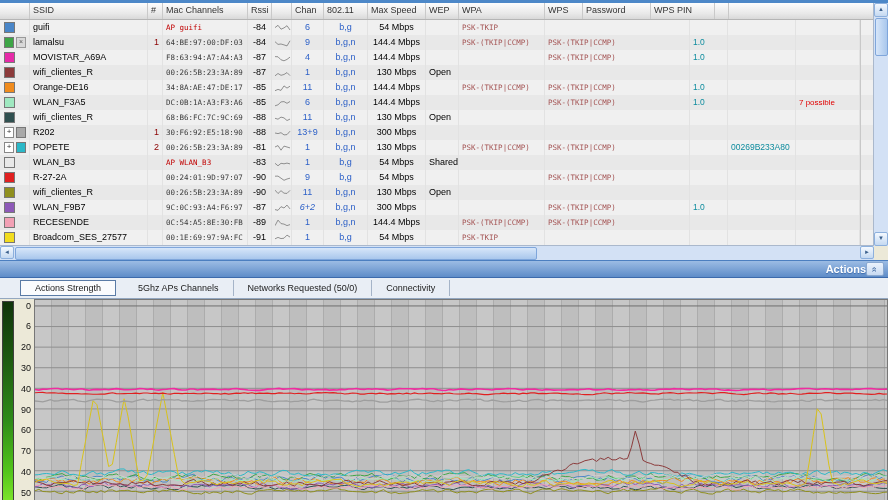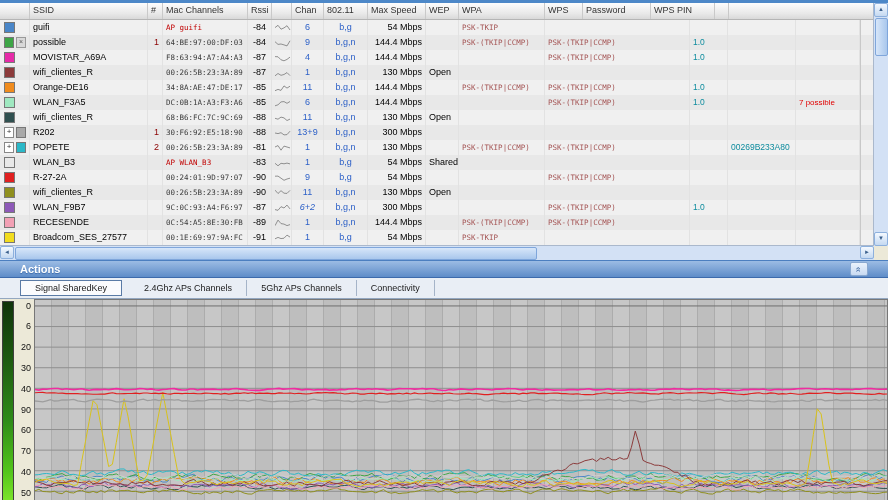--- a/index.html
+++ b/index.html
@@ -19,21 +19,21 @@
   .grow.odd{background:#E8E8E8}
   .cell{box-sizing:border-box;border-right:1px solid #E2E2E2;padding:0 3px;overflow:hidden}
   .cell.swatch{display:flex;align-items:center;gap:2px;padding-left:4px}
   .sw{display:inline-block;width:9px;height:9px;border:1px solid #777}
   .expand{display:inline-block;width:9px;height:9px;line-height:8px;text-align:center;font-size:8px;
           background:#FFF;border:1px solid #888;color:#333}
   .xicon{display:inline-block;width:9px;height:9px;line-height:8px;text-align:center;font-size:7px;
          background:#D8D8D8;border:1px solid #999;color:#555}
   .cell.num span{color:#8B0000;display:block;text-align:right}
   .cell.rssi span{display:block;text-align:center}
-  .cell.speed span{display:block;text-align:right}
+  .cell.speed span{display:block;text-align:center}
   .cell.chan span,.cell.proto span{display:block;text-align:center;color:#2B5FC7}
   .cell.mac span{font-family:"DejaVu Sans Mono",monospace;font-size:7.5px;color:#3A3A3A;letter-spacing:0}
   .cell.mac span.red{color:#C00000}
   .sec{font-family:"DejaVu Sans Mono",monospace;font-size:7.5px;color:#A35252}
   .teal{color:#0E8C9E;font-size:8.5px}
   .redtxt{color:#E00000;font-size:8px}
   .spark svg{display:block;margin-top:3px}
   .fillcol{box-sizing:border-box;border-left:1px solid #C8C8C8;background:inherit}
 
   
@@ -43,23 +43,23 @@
   .sbtn.down{position:absolute;bottom:0;left:0}
   .vthumb{position:absolute;top:15px;left:1px;width:11px;height:36px;background:linear-gradient(90deg,#D7E6F9,#A9C7EC);
           border:1px solid #7FA6DB;border-radius:2px}
   .hscroll{position:absolute;left:0;bottom:0;width:874px;height:14px;background:#D3E1F5;border-top:1px solid #AAB8CC;z-index:4}
   .hbtn{position:absolute;top:0;width:14px;height:13px}
   .hthumb{position:absolute;left:15px;top:1px;height:11px;width:520px;background:linear-gradient(#D7E6F9,#A9C7EC);
           border:1px solid #7FA6DB;border-radius:2px}
   .corner{position:absolute;right:0;bottom:0;width:14px;height:14px;background:#ECE9D8;z-index:6}
 
   
-  .actions{height:16px;display:flex;align-items:center;justify-content:space-between;
+  .actions{height:16px;display:flex;align-items:center;justify-content:flex-end;
            background:linear-gradient(#9CBCE4,#5E8CC8);border-top:1px solid #4C7FC0;border-bottom:1px solid #3C6AAB;
-           padding:0 20px}
+           padding:0 4px}
   .actions .ttl{color:#FFFFFF;font-weight:bold;font-size:11px;text-shadow:0 1px 1px #3C6AAB}
   .chev{width:16px;height:12px;background:linear-gradient(#EAF2FC,#C8DAF2);border:1px solid #89A8D0;border-radius:2px;
         display:flex;align-items:center;justify-content:center;color:#2A5794;font-size:9px;line-height:9px}
   .chev span{display:inline-block;transform:rotate(-90deg)}
 
   
   .tabbar{height:20px;background:#E9EEF5;display:flex;align-items:center;padding-left:20px;border-bottom:1px solid #93A7C0}
   .tab{font-size:9px;padding:3px 14px;border-right:1px solid #A5B4C8;color:#1A1A1A}
   .tab.active{background:#FAFBFD;border:1px solid #5A7BA6;margin-right:8px;padding:2px 14px}
 
@@ -159,21 +159,21 @@
           <div class="cell wps" style="width: 38px;"><span class="teal"></span></div>
           <div class="cell password" style="width: 68px;"><span class="teal"></span></div>
           <div class="cell wpspin" style="width: 64px;"><span></span></div>
           <div class="cell fillcol" style="width: 14px;"></div>
         </div>
         <div class="grow odd">
           <div class="cell swatch" style="width: 30px;">
             <span class="sw" style="background: rgb(61, 165, 70);"></span>
             <span class="xicon">×</span>
           </div>
-          <div class="cell ssid" style="width: 118px;"><span>possible</span></div>
+          <div class="cell ssid" style="width: 118px;"><span>lamalsu</span></div>
           <div class="cell num" style="width: 15px;">
             <span>1</span>
           </div>
           <div class="cell mac" style="width: 85px;"><span>64:BE:97:00:DF:03</span></div>
           <div class="cell rssi" style="width: 24px;">
             <span>-84</span>
           </div>
           <div class="cell spark" style="width: 20px;">
             <svg width="16" height="9">
               <polyline points="0,3.7 3,6.4 6,6.0 9,6.9 12,7.9 15,2.8" fill="none" stroke="#777" stroke-width="0.8"></polyline>
@@ -656,23 +656,23 @@
   </div>
 
   <div class="actions">
     <span class="ttl">Actions</span>
     <span class="chev">
         <span>»</span>
       </span>
   </div>
 
   <div class="tabbar" id="tab-bar">
-      <div class="tab active"><span>Signal SharedKey</span></div>
-      <div class="tab"><span>2.4Ghz APs Channels</span></div>
+      <div class="tab active"><span>Actions Strength</span></div>
       <div class="tab"><span>5Ghz APs Channels</span></div>
+      <div class="tab"><span>Networks Requested (50/0)</span></div>
       <div class="tab"><span>Connectivity</span></div>
     </div>
 
   <div class="chart-wrap">
     <div class="gstrip"></div>
     <div class="ylabels" id="y-labels">
         <span style="top: 1.5px;">0</span>
         <span style="top: 22.3px;">6</span>
         <span style="top: 43.1px;">20</span>
         <span style="top: 63.9px;">30</span>

